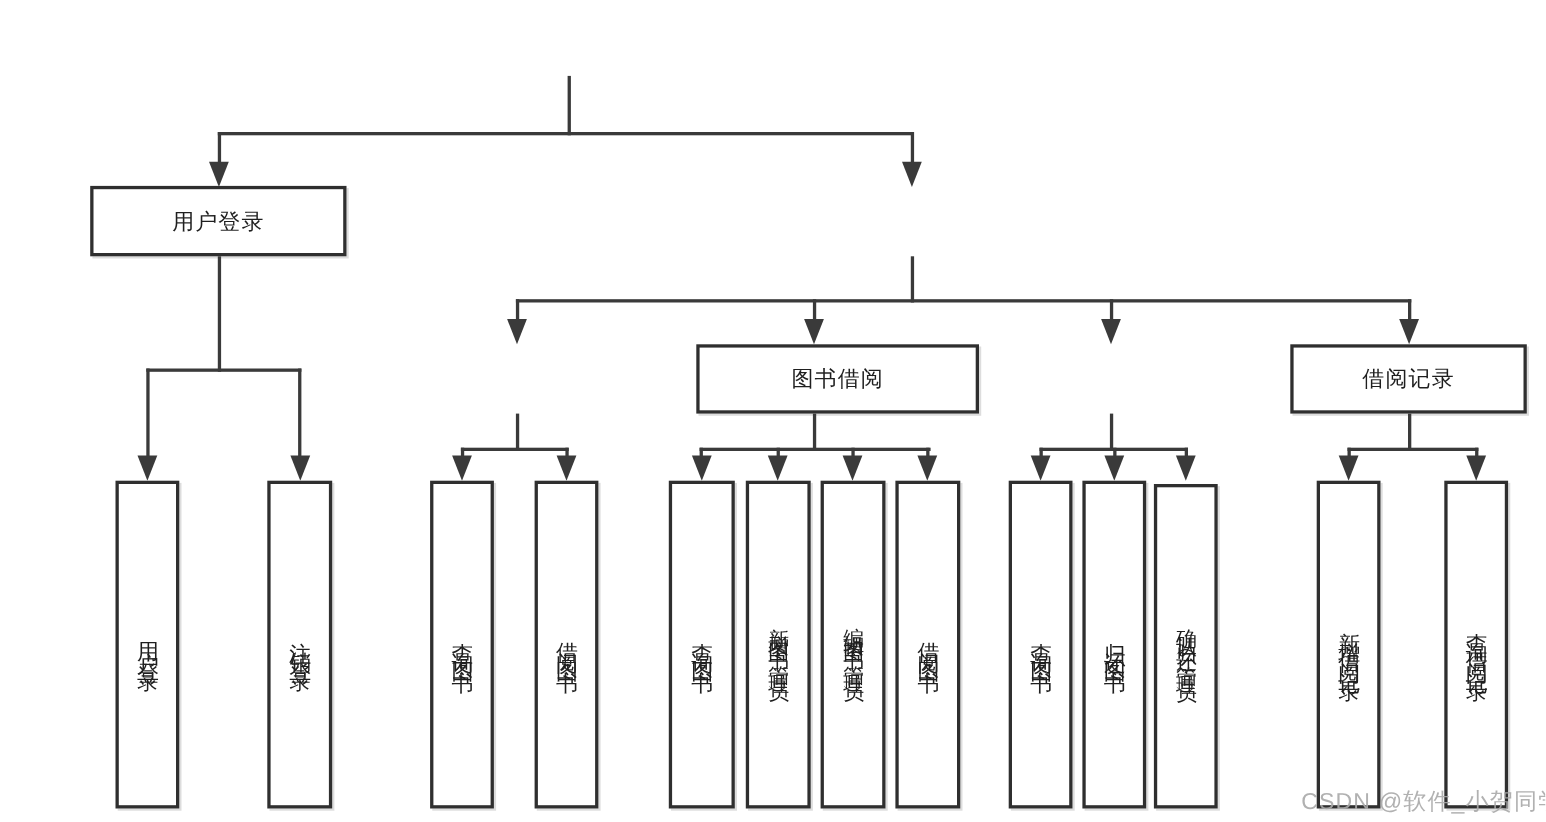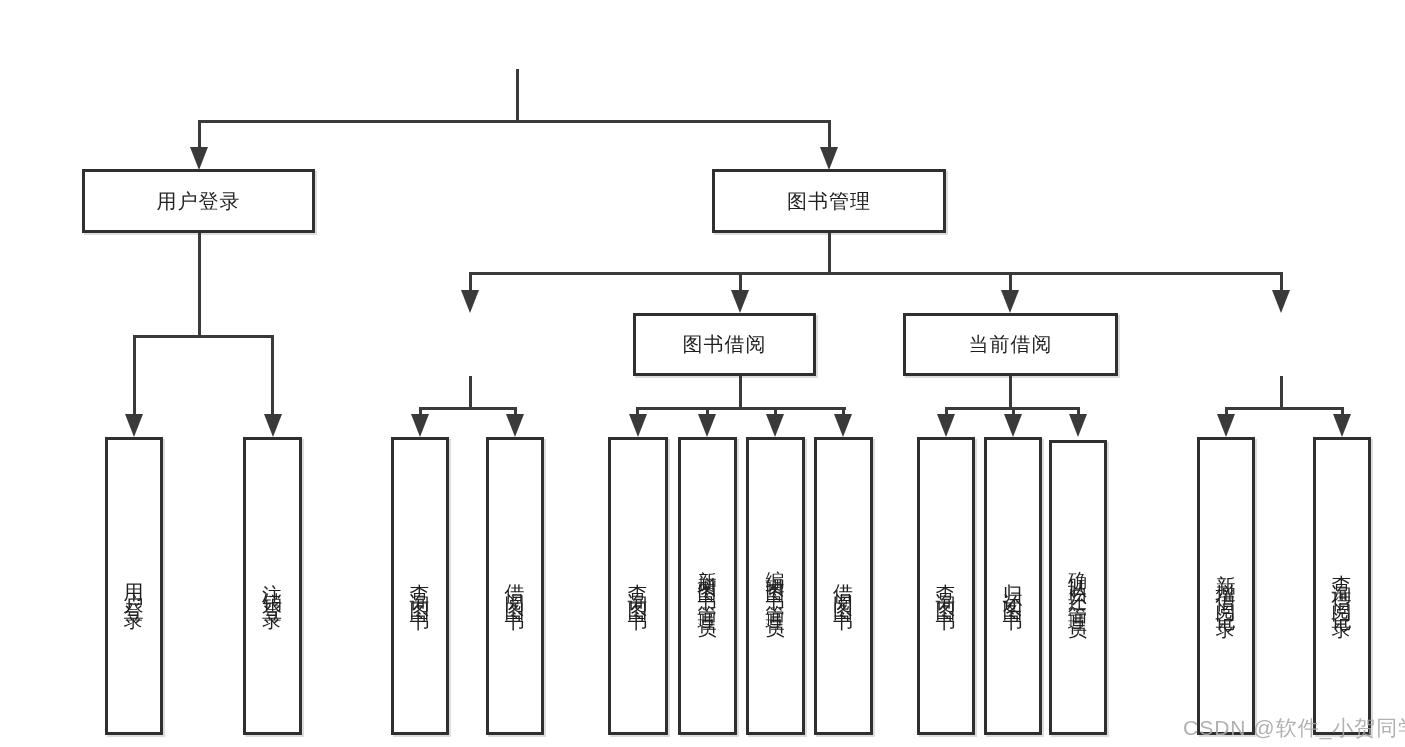--- a/index.html
+++ b/index.html
@@ -70,47 +70,44 @@
   <div class="seg" style="left:516px;top:69px;width:3px;height:54px"></div>
   <div class="seg" style="left:198px;top:120px;width:632px;height:3px"></div>
   <div class="seg" style="left:198px;top:120px;width:3px;height:30px"></div>
   <div class="arr" style="left:190px;top:147px"></div>
   <div class="seg" style="left:828px;top:120px;width:3px;height:30px"></div>
   <div class="arr" style="left:820px;top:147px"></div>
 
   <div class="node" style="left:82px;top:169px;width:233px;height:64px">
     <span class="hlabel">用户登录</span>
   </div>
-  <div class="node" style="left:712px;top:169px;width:234px;height:64px">
-    <span class="hlabel">图书管理</span>
-  </div>
 
   <div class="seg" style="left:198px;top:233px;width:3px;height:105px"></div>
   <div class="seg" style="left:133px;top:335px;width:141px;height:3px"></div>
   <div class="seg" style="left:133px;top:335px;width:3px;height:80px"></div>
   <div class="arr" style="left:125px;top:414px"></div>
   <div class="seg" style="left:271px;top:335px;width:3px;height:80px"></div>
   <div class="arr" style="left:264px;top:414px"></div>
 
   <div class="seg" style="left:828px;top:233px;width:3px;height:42px"></div>
   <div class="seg" style="left:469px;top:272px;width:814px;height:3px"></div>
   <div class="seg" style="left:469px;top:272px;width:3px;height:21px"></div>
   <div class="arr" style="left:461px;top:290px"></div>
   <div class="seg" style="left:739px;top:272px;width:3px;height:21px"></div>
   <div class="arr" style="left:731px;top:290px"></div>
   <div class="seg" style="left:1009px;top:272px;width:3px;height:21px"></div>
   <div class="arr" style="left:1001px;top:290px"></div>
   <div class="seg" style="left:1280px;top:272px;width:3px;height:21px"></div>
   <div class="arr" style="left:1272px;top:290px"></div>
 
-  <div class="node" style="left:633px;top:313px;width:183px;height:63px">
+  <div class="node" style="left:633px;top:313px;width:257px;height:63px">
     <span class="hlabel">图书借阅</span>
   </div>
-  <div class="node" style="left:903px;top:313px;width:215px;height:63px">
-    <span class="hlabel">当前借阅</span>
+  <div class="node" style="left:1173px;top:313px;width:215px;height:63px">
+    <span class="hlabel">借阅记录</span>
   </div>
 
   <div class="seg" style="left:469px;top:376px;width:3px;height:34px"></div>
   <div class="seg" style="left:419px;top:407px;width:98px;height:3px"></div>
   <div class="seg" style="left:419px;top:407px;width:3px;height:10px"></div>
   <div class="arr" style="left:411px;top:414px"></div>
   <div class="seg" style="left:514px;top:407px;width:3px;height:10px"></div>
   <div class="arr" style="left:506px;top:414px"></div>
 
   <div class="seg" style="left:739px;top:376px;width:3px;height:34px"></div>

